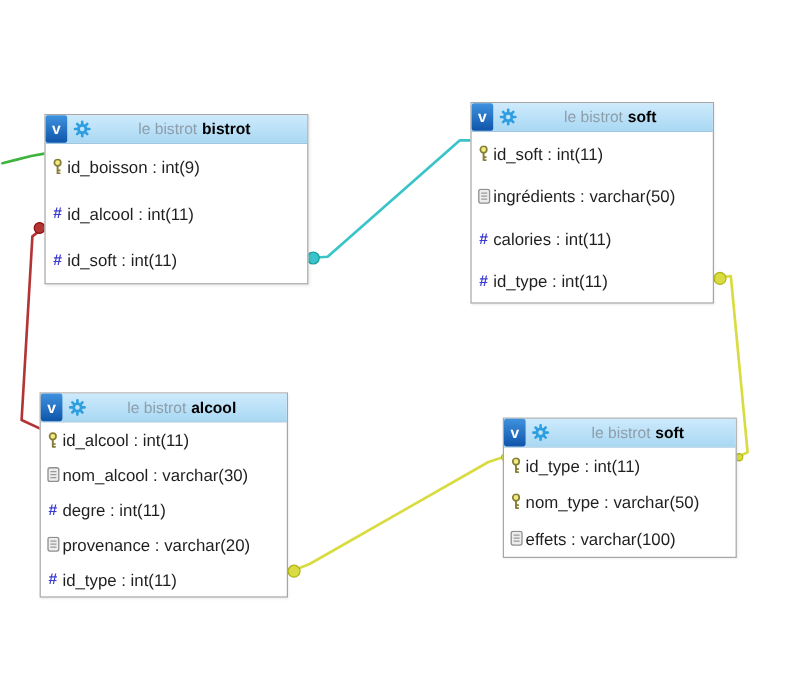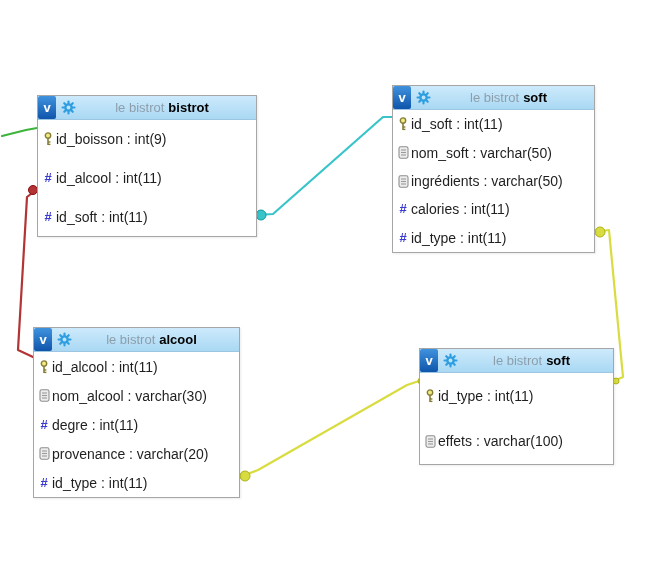--- a/index.html
+++ b/index.html
@@ -169,31 +169,20 @@
         </div>
         <div class="col-row">
           <span class="col-icon">
             <svg width="11" height="13" viewBox="0 0 11 13">
     <rect x="1" y="0.8" width="9" height="11.4" rx="1.6" fill="#ededed" stroke="#8f8f8f" stroke-width="1.1"></rect>
     <line x1="3" y1="4" x2="8" y2="4" stroke="#9a9a9a" stroke-width="1.1"></line>
     <line x1="3" y1="6.5" x2="8" y2="6.5" stroke="#9a9a9a" stroke-width="1.1"></line>
     <line x1="3" y1="9" x2="8" y2="9" stroke="#9a9a9a" stroke-width="1.1"></line>
   </svg>
           </span>
-          <span>nom_soft : varchar(50)</span>
-        </div>
-        <div class="col-row">
-          <span class="col-icon">
-            <svg width="11" height="13" viewBox="0 0 11 13">
-    <rect x="1" y="0.8" width="9" height="11.4" rx="1.6" fill="#ededed" stroke="#8f8f8f" stroke-width="1.1"></rect>
-    <line x1="3" y1="4" x2="8" y2="4" stroke="#9a9a9a" stroke-width="1.1"></line>
-    <line x1="3" y1="6.5" x2="8" y2="6.5" stroke="#9a9a9a" stroke-width="1.1"></line>
-    <line x1="3" y1="9" x2="8" y2="9" stroke="#9a9a9a" stroke-width="1.1"></line>
-  </svg>
-          </span>
           <span>ingrédients : varchar(50)</span>
         </div>
         <div class="col-row">
           <span class="col-icon">
             <span class="hash-glyph">#</span>
           </span>
           <span>calories : int(11)</span>
         </div>
         <div class="col-row">
           <span class="col-icon">
@@ -288,20 +277,31 @@
     <circle cx="6" cy="3.6" r="2.7" fill="#f0ea82" stroke="#857d35" stroke-width="1.4"></circle>
     <line x1="6" y1="6.3" x2="6" y2="13" stroke="#857d35" stroke-width="1.6"></line>
     <line x1="6" y1="10" x2="8.4" y2="10" stroke="#857d35" stroke-width="1.4"></line>
     <line x1="6" y1="12.4" x2="8.4" y2="12.4" stroke="#857d35" stroke-width="1.4"></line>
   </svg>
           </span>
           <span>id_type : int(11)</span>
         </div>
         <div class="col-row">
           <span class="col-icon">
+            <svg width="12" height="14" viewBox="0 0 12 14">
+    <circle cx="6" cy="3.6" r="2.7" fill="#f0ea82" stroke="#857d35" stroke-width="1.4"></circle>
+    <line x1="6" y1="6.3" x2="6" y2="13" stroke="#857d35" stroke-width="1.6"></line>
+    <line x1="6" y1="10" x2="8.4" y2="10" stroke="#857d35" stroke-width="1.4"></line>
+    <line x1="6" y1="12.4" x2="8.4" y2="12.4" stroke="#857d35" stroke-width="1.4"></line>
+  </svg>
+          </span>
+          <span>nom_type : varchar(50)</span>
+        </div>
+        <div class="col-row">
+          <span class="col-icon">
             <svg width="11" height="13" viewBox="0 0 11 13">
     <rect x="1" y="0.8" width="9" height="11.4" rx="1.6" fill="#ededed" stroke="#8f8f8f" stroke-width="1.1"></rect>
     <line x1="3" y1="4" x2="8" y2="4" stroke="#9a9a9a" stroke-width="1.1"></line>
     <line x1="3" y1="6.5" x2="8" y2="6.5" stroke="#9a9a9a" stroke-width="1.1"></line>
     <line x1="3" y1="9" x2="8" y2="9" stroke="#9a9a9a" stroke-width="1.1"></line>
   </svg>
           </span>
           <span>effets : varchar(100)</span>
         </div>
       </div>

